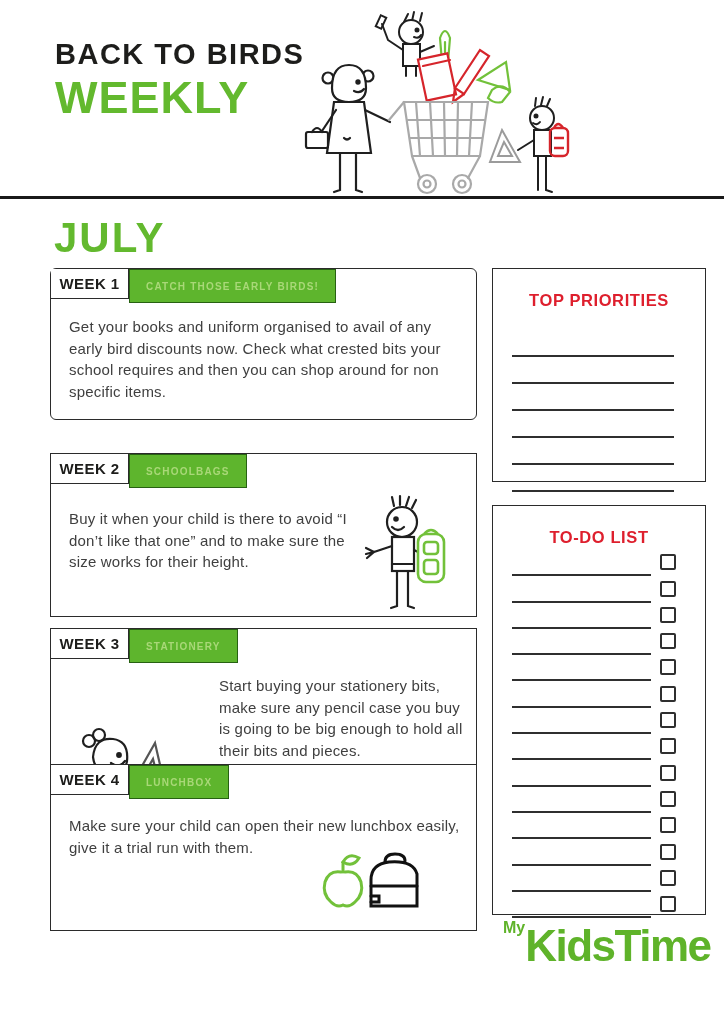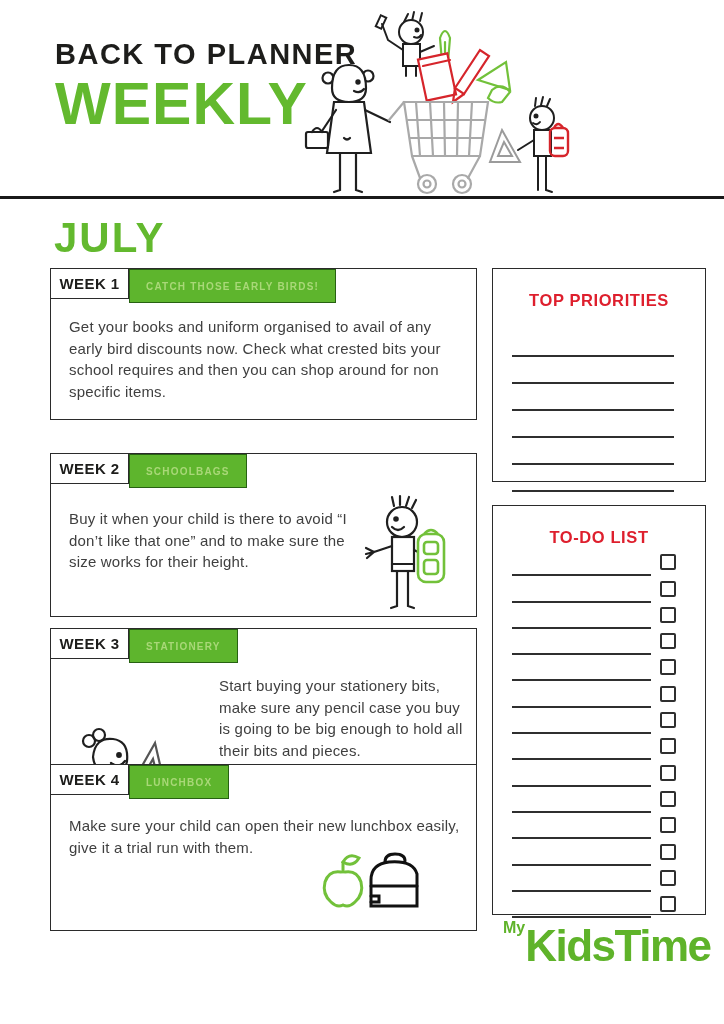--- a/index.html
+++ b/index.html
@@ -2,30 +2,30 @@
 <html><head>
 <meta charset="utf-8">
 <style>
   html,body{margin:0;padding:0;background:#ffffff;}
   .page{position:relative;width:724px;height:1024px;background:#ffffff;overflow:hidden;
         font-family:"Liberation Sans", sans-serif;color:#1d1d1b;}
 
   
   .title-block{position:absolute;left:55px;top:40px;line-height:1;}
   .t1{font-size:29px;font-weight:800;letter-spacing:1.5px;color:#1d1d1b;}
-  .t2,.t3{font-size:59px;font-weight:800;letter-spacing:1px;color:#63b92e;margin-top:6px;}
+  .t2,.t3{font-size:45px;font-weight:800;letter-spacing:1px;color:#63b92e;margin-top:6px;}
   .divider{position:absolute;left:0;top:196px;width:724px;height:3px;background:#191919;}
   .hero{position:absolute;left:292px;top:10px;}
 
   .month{position:absolute;left:54px;top:214px;font-size:42px;font-weight:800;
          letter-spacing:2px;color:#63b92e;}
 
   
   .card{position:absolute;left:50px;width:427px;border:1.7px solid #2b2b2b;background:#fff;box-sizing:border-box;}
-  .card1{top:268px;height:152px;}
+  .card1{top:268px;height:152px;border-radius:6px;}
   .card2{top:453px;height:164px;}
   .card3{top:628px;height:216px;}
   .card4{top:764px;height:167px;}
   .card-head{display:flex;height:30px;align-items:flex-start;}
   .week-cell{width:78px;height:30px;border-right:1.7px solid #2b2b2b;border-bottom:1.7px solid #2b2b2b;
              display:flex;align-items:center;justify-content:center;
              font-size:15px;font-weight:800;letter-spacing:.4px;box-sizing:border-box;background:#fff;}
   .banner{display:inline-flex;align-items:center;height:34px;box-sizing:border-box;
           background:#5eb52d;border:1.7px solid #276112;color:#a9d878;
           font-size:10px;font-weight:800;letter-spacing:1.2px;padding:0 16px;}
@@ -56,21 +56,21 @@
   .logo .kt{font-size:44px;font-weight:800;letter-spacing:-1.5px;}
 
   svg{display:block;}
 </style>
 </head>
 <body>
 
 <div class="page">
 
   <div class="title-block">
-    <div class="t1">BACK TO PLANNER</div>
+    <div class="t1">BACK TO BIRDS</div>
     <div class="t2">WEEKLY</div>
   </div>
 
   <div class="hero">
     <svg width="300" height="188" viewBox="0 0 300 188" fill="none">
 
       <g stroke="#1f1f1f" stroke-width="2.2" stroke-linecap="round" fill="none">
         <circle cx="36" cy="68" r="5.5"></circle>
           <circle cx="76" cy="66" r="5.5"></circle>
         <path d="M40,78 Q40,55 57,55 Q74,55 74,78 Q74,92 57,92 Q40,92 40,78 Z" fill="#fff"></path>

